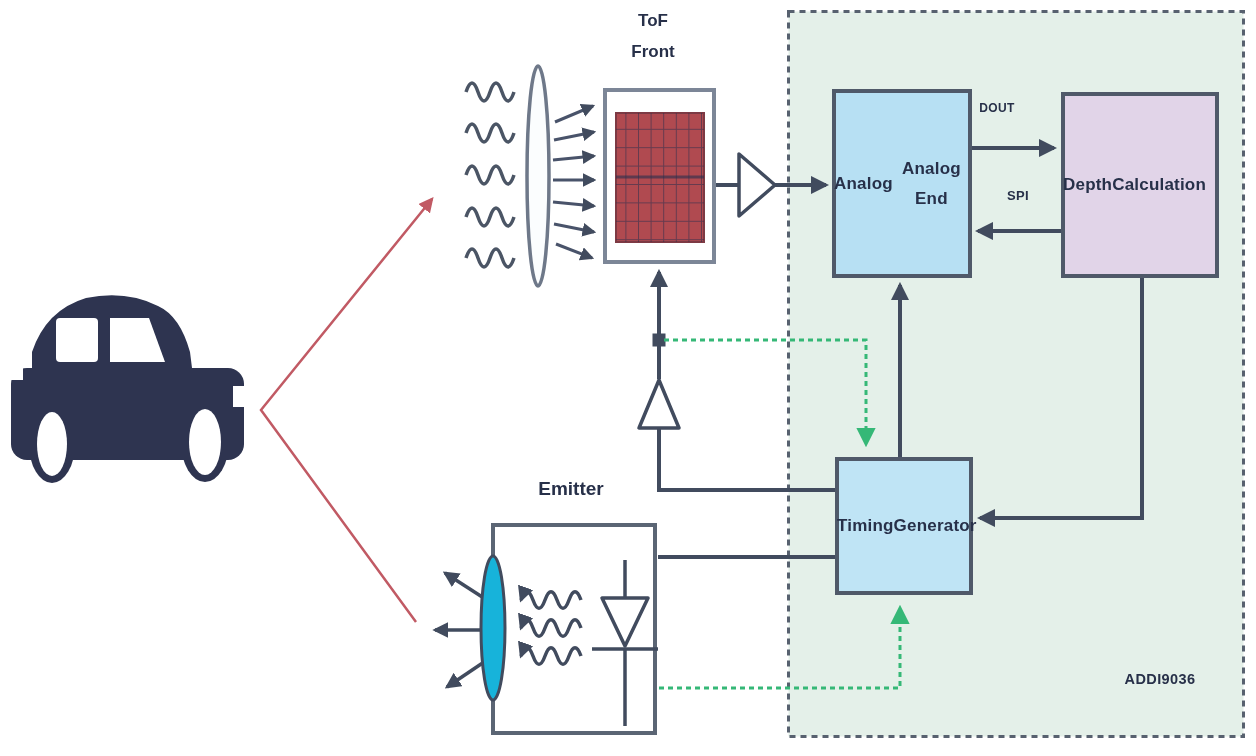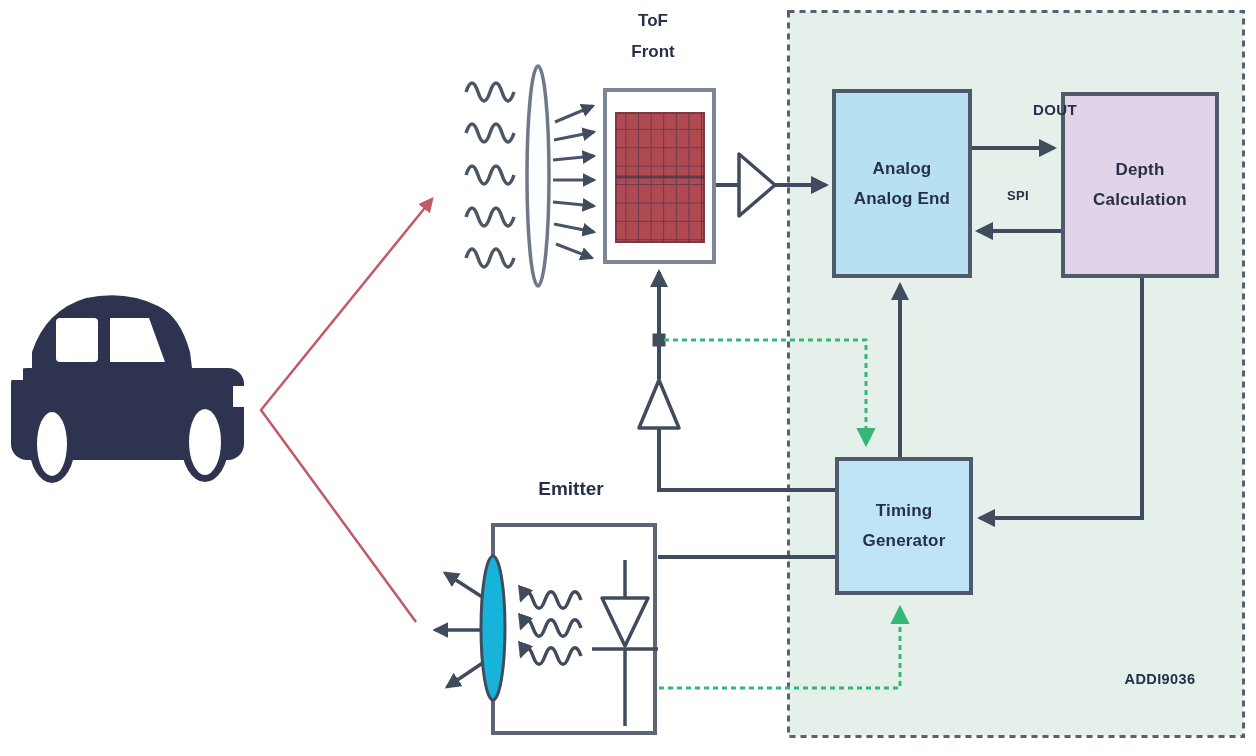--- a/index.html
+++ b/index.html
@@ -6,28 +6,28 @@
   .canvas{
     position:relative;width:1256px;height:756px;background:#ffffff;overflow:hidden;
     font-family:"Liberation Sans",sans-serif;
     margin-left:8px;
   }
   .canvas svg{position:absolute;left:0;top:0;z-index:1;}
   .lbl{
     position:absolute;z-index:3;color:#273049;font-weight:bold;text-align:center;
     pointer-events:none;
   }
-  .blk-lbl{display:flex;flex-direction:column;align-items:center;justify-content:center;}
+  .blk-lbl{display:flex;flex-direction:row;align-items:center;justify-content:flex-start;}
   .blk-lbl span{font-size:17px;line-height:30px;letter-spacing:.2px;}
   .tof-label{left:585px;top:5px;width:120px;font-size:17px;line-height:31px;}
   .emitter-label{left:500px;top:478px;width:126px;font-size:19px;}
   .afe-label{left:826px;top:91px;width:136px;height:185px;}
   .depth-label{left:1055px;top:94px;width:154px;height:182px;}
   .timing-label{left:829px;top:459px;width:134px;height:134px;}
-  .dout-label{left:1012px;top:101px;width:70px;font-size:15px;letter-spacing:.4px;}
+  .dout-label{left:954px;top:101px;width:70px;font-size:12px;letter-spacing:.4px;}
   .spi-label{left:978px;top:188px;width:64px;font-size:13px;letter-spacing:.4px;}
   .chip-label{left:1100px;top:671px;width:104px;font-size:14.5px;letter-spacing:.4px;}
 </style>
 </head>
 <body>
 
 <div class="canvas">
 
   <svg width="1256" height="756" viewBox="0 0 1256 756">
     <defs>

